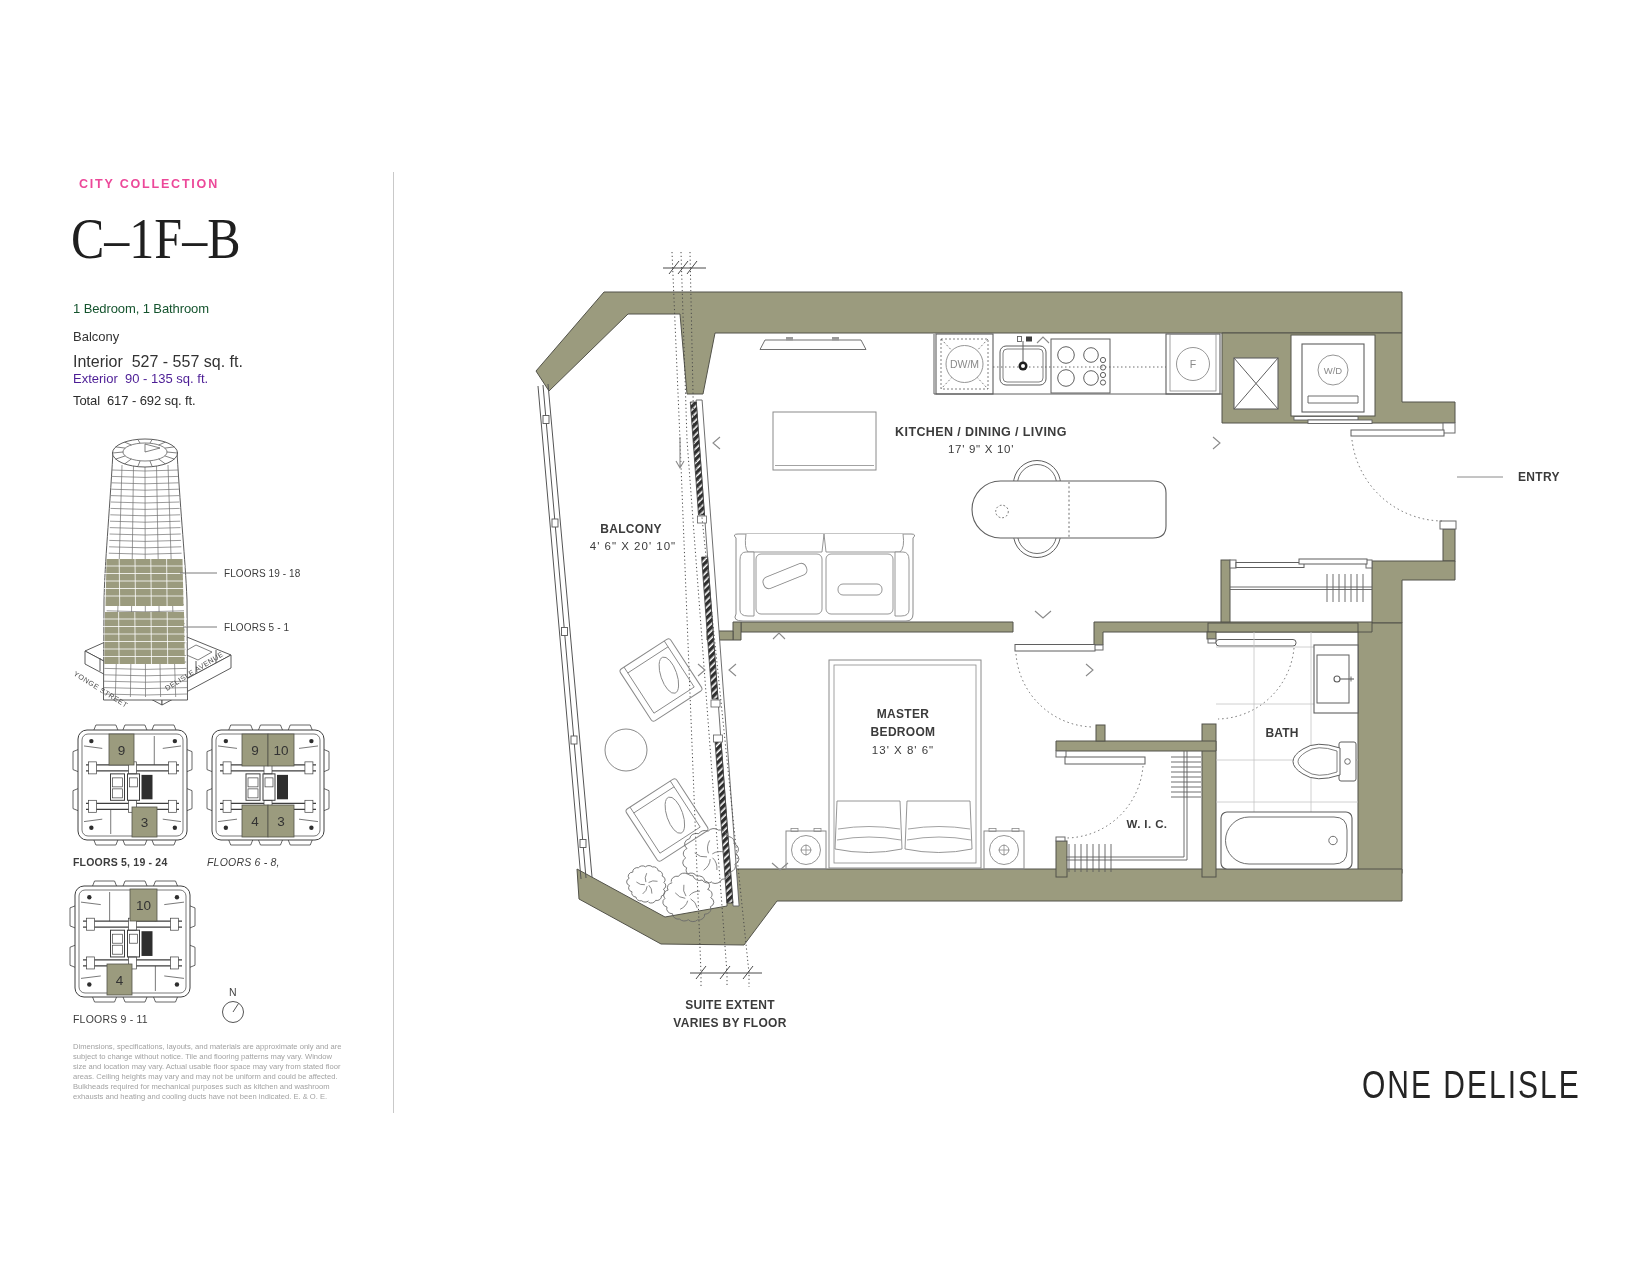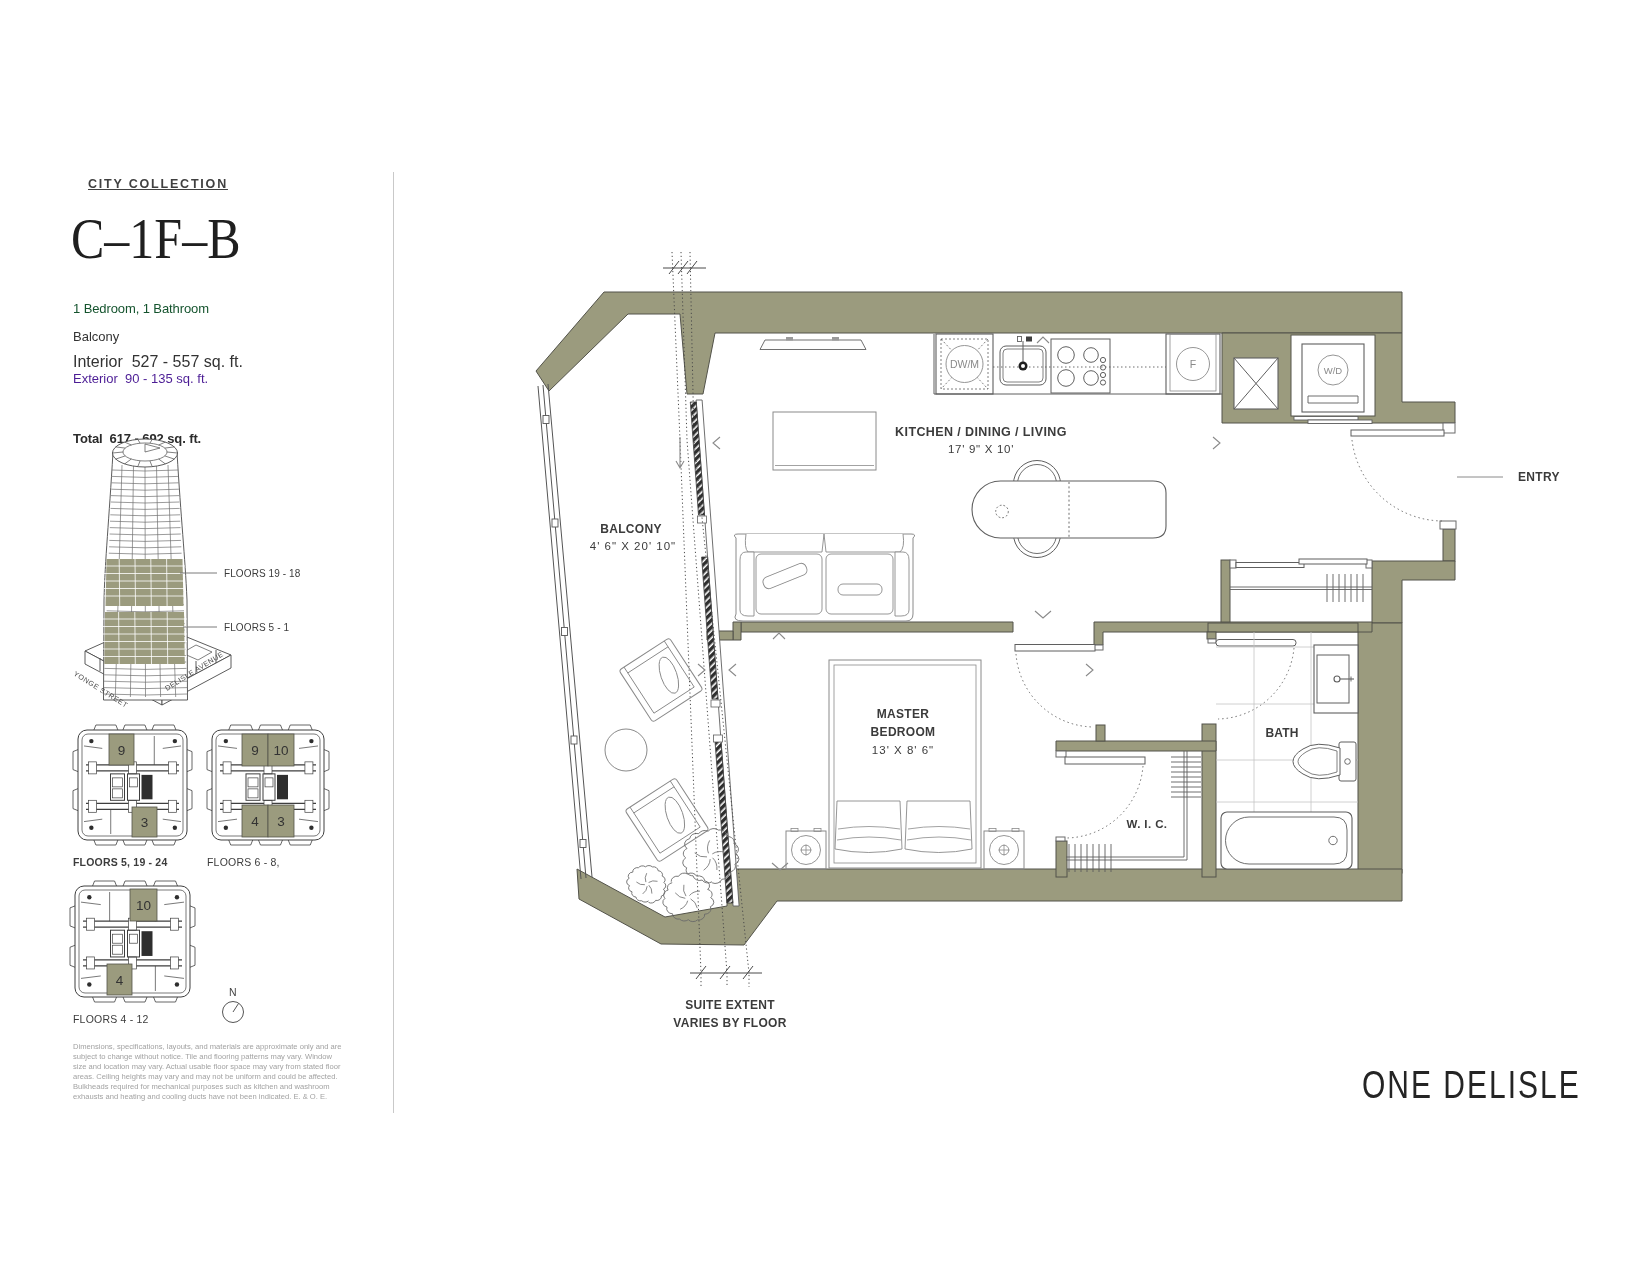--- a/index.html
+++ b/index.html
@@ -1,34 +1,34 @@
 <!DOCTYPE html>
 <html><head><meta charset="utf-8">
 <style>
 html,body{margin:0;padding:0;background:#ffffff;width:1650px;height:1275px;overflow:hidden;}
 body{font-family:"Liberation Sans", sans-serif;-webkit-font-smoothing:antialiased;}
 .abs{position:absolute;}
 </style></head><body>
 
-<div class="abs" style="left:88px;top:177px;font-size:12.5px;font-weight:bold;letter-spacing:1.8px;color:#404040;text-decoration:underline;">CITY COLLECTION</div>
+<div class="abs" style="left:79px;top:177px;font-size:12.5px;font-weight:bold;letter-spacing:1.8px;color:#ec4899;">CITY COLLECTION</div>
 
 <div class="abs" style="left:71px;top:206px;font-family:'Liberation Serif',serif;font-size:50px;font-weight:400;color:#1f1f1f;transform:scaleY(1.14);transform-origin:left top;">C–1F–B</div>
 
 <div class="abs" style="left:73px;top:301px;font-size:13px;letter-spacing:-0.1px;color:#14532d;">1 Bedroom, 1 Bathroom</div>
 <div class="abs" style="left:73px;top:329px;font-size:13px;color:#333;">Balcony</div>
 <div class="abs" style="left:73px;top:353px;font-size:16px;color:#333;">Interior&nbsp;&nbsp;527 - 557 sq. ft.</div>
 <div class="abs" style="left:73px;top:371px;font-size:13px;color:#4c1d95;">Exterior&nbsp;&nbsp;90 - 135 sq. ft.</div>
-<div class="abs" style="left:73px;top:393px;font-size:13px;font-weight:bold;letter-spacing:-0.1px;color:#2b2b2b;margin-top:38px;">Total&nbsp;&nbsp;617 - 692 sq. ft.</div>
+<div class="abs" style="left:73px;top:393px;font-size:13px;font-weight:normal;letter-spacing:-0.1px;color:#2b2b2b;">Total&nbsp;&nbsp;617 - 692 sq. ft.</div>
 
 <div class="abs" style="left:224px;top:568px;font-size:10px;letter-spacing:0.1px;color:#3c3c3c;">FLOORS 19 - 18</div>
 <div class="abs" style="left:224px;top:622px;font-size:10px;letter-spacing:0.1px;color:#3c3c3c;">FLOORS 5 - 1</div>
 
 <div class="abs" style="left:73px;top:856px;font-size:10.5px;letter-spacing:0.2px;color:#3c3c3c;font-weight:bold;">FLOORS 5, 19 - 24</div>
-<div class="abs" style="left:207px;top:856px;font-size:10.5px;letter-spacing:0.2px;color:#3c3c3c;">FLOORS 6 - 8,</div>
-<div class="abs" style="left:73px;top:1013px;font-size:10.5px;letter-spacing:0.2px;color:#3c3c3c;">FLOORS 4 - 12</div>
+<div class="abs" style="left:207px;top:856px;font-size:10.5px;letter-spacing:0.2px;color:#3c3c3c;font-style:italic;">FLOORS 6 - 8,</div>
+<div class="abs" style="left:73px;top:1013px;font-size:10.5px;letter-spacing:0.2px;color:#3c3c3c;">FLOORS 9 - 11</div>
 
 <div class="abs" style="left:73px;top:1042px;font-size:7.6px;line-height:10px;color:#a2a2a2;white-space:nowrap;">Dimensions, specifications, layouts, and materials are approximate only and are<br>subject to change without notice. Tile and flooring patterns may vary. Window<br>size and location may vary. Actual usable floor space may vary from stated floor<br>areas. Ceiling heights may vary and may not be uniform and could be affected.<br>Bulkheads required for mechanical purposes such as kitchen and washroom<br>exhausts and heating and cooling ducts have not been indicated. E. &amp; O. E.</div>
 
 <div class="abs" style="left:1362px;top:1062px;font-size:30px;letter-spacing:2px;color:#242424;white-space:nowrap;transform:scaleY(1.32);transform-origin:left top;">ONE DELISLE</div>
 
 <div class="abs" style="left:393px;top:172px;width:1px;height:941px;background:#c9c9c9;"></div>
 <svg class="abs" style="left:0;top:0" width="1650" height="1275" viewBox="0 0 1650 1275" fill="none" stroke-linecap="butt">
 <defs>
 <pattern id="hat" width="5" height="5" patternUnits="userSpaceOnUse" patternTransform="rotate(45)">
         <rect width="5" height="5" fill="#ffffff"></rect>

